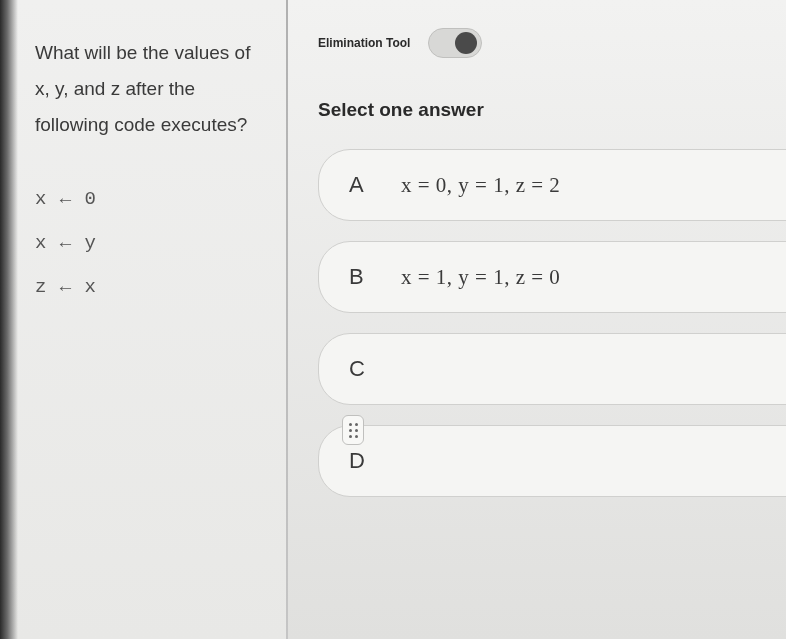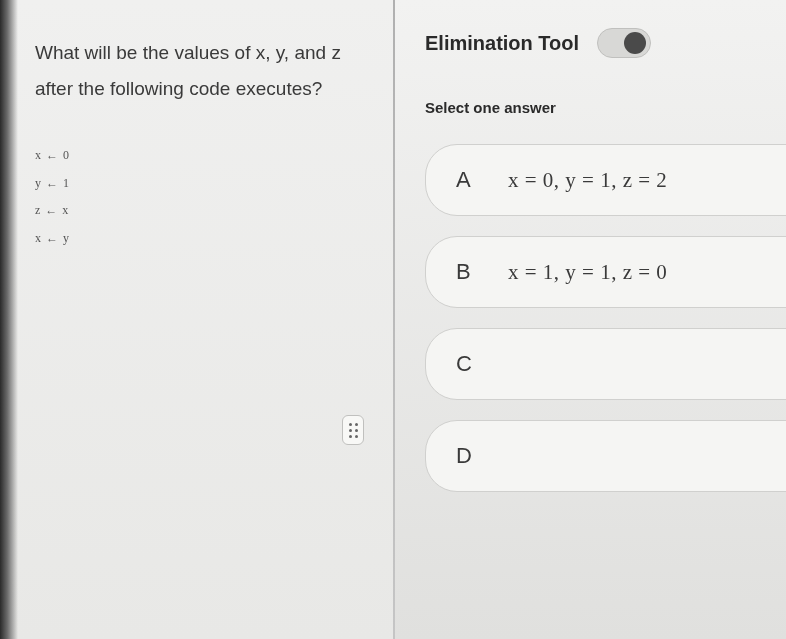--- a/index.html
+++ b/index.html
@@ -14,34 +14,34 @@
       height: 639px;
       overflow: hidden;
       position: relative;
     }
     .container {
       display: flex;
       height: 100%;
       position: relative;
     }
     .left-panel {
-      width: 393px;
+      width: 286px;
       padding: 35px 25px 25px 35px;
       background: linear-gradient(to bottom, #f0f0ef 0%, #e8e8e6 100%);
     }
     .question-text {
       font-size: 19px;
       color: #3a3a3a;
       line-height: 1.9;
       font-weight: 400;
       margin-bottom: 35px;
     }
     .code-block {
-      font-family: Liberation Serif, serif;
-      font-size: 12px;
+      font-family: Liberation Mono, monospace;
+      font-size: 19px;
       color: #555;
       line-height: 2.3;
     }
     .code-line {
       display: block;
       letter-spacing: 1px;
     }
     .divider {
       width: 2px;
       background: linear-gradient(to bottom, #b0b0b0, #c5c5c5);
@@ -52,21 +52,21 @@
       padding: 28px 0 25px 30px;
       background: linear-gradient(to bottom, #f2f2f1 0%, #e0e0de 100%);
     }
     .tool-header {
       display: flex;
       align-items: center;
       gap: 18px;
       margin-bottom: 30px;
     }
     .tool-label {
-      font-size: 20px;
+      font-size: 12px;
       font-weight: 600;
       color: #2a2a2a;
     }
     .toggle {
       width: 54px;
       height: 30px;
       background: #d8d8d6;
       border-radius: 15px;
       position: relative;
       cursor: pointer;
@@ -75,21 +75,21 @@
     .toggle-knob {
       width: 22px;
       height: 22px;
       background: #4a4a4a;
       border-radius: 50%;
       position: absolute;
       top: 3px;
       right: 4px;
     }
     .instruction {
-      font-size: 15px;
+      font-size: 19px;
       font-weight: 600;
       color: #2a2a2a;
       margin-bottom: 28px;
       margin-top: 41px;
     }
     .answers {
       display: flex;
       flex-direction: column;
       gap: 20px;
     }
@@ -157,23 +157,22 @@
 <body>
 
 <div class="left-edge"></div>
 
 <div class="container">
 
   <div class="left-panel">
     <div class="question-text">What will be the values of x, y, and z after the following code executes?</div>
     <div class="code-block">
       <span class="code-line">x ← 0</span>
-      <span class="code-line">y ← 1</span>
+      <span class="code-line">x ← y</span>
       <span class="code-line">z ← x</span>
-      <span class="code-line">x ← y</span>
     </div>
   </div>
 
   <div class="divider"></div>
 
   <div class="drag-handle">
     <div class="drag-dots">
       <span></span>
         <span></span>
         <span></span>

